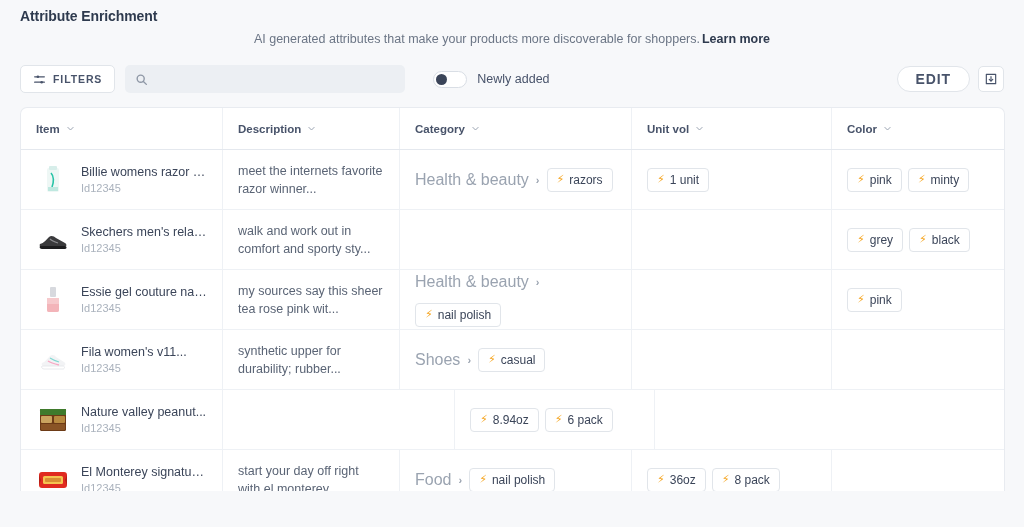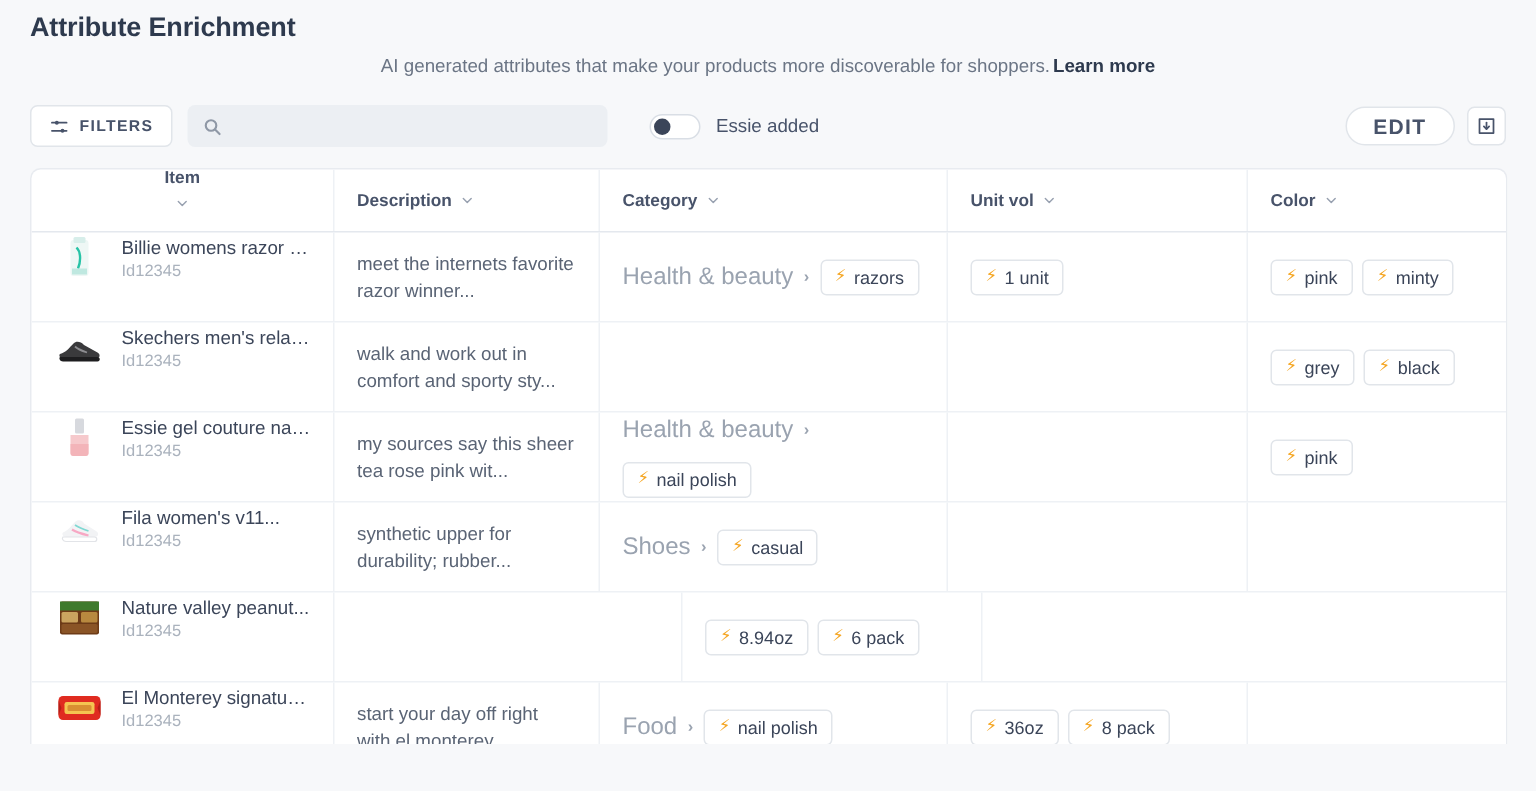--- a/index.html
+++ b/index.html
@@ -6,21 +6,21 @@
   html, body {
     width: 1024px; height: 527px;
     background: #f7f8fa;
     font-family: "Liberation Sans", "DejaVu Sans", sans-serif;
     overflow: hidden;
   }
   .page { position: relative; width: 1024px; height: 527px; padding: 0 20px; }
 
   
   .page-title {
-    font-size: 18px; font-weight: 700; color: #2e3a4e;
+    font-size: 14px; font-weight: 700; color: #2e3a4e;
     letter-spacing: -0.1px; padding-top: 8px;
   }
   .subtitle-row {
     margin-top: 7px; font-size: 12.5px; color: #6b7585; line-height: 1.3; text-align: center;
   }
   .subtitle-row .learn {
     color: #2e3a4e; font-weight: 700; margin-left: 2px; cursor: pointer;
   }
 
   
@@ -91,21 +91,21 @@
     display: flex; align-items: center; gap: 6px;
     font-size: 11.5px; font-weight: 700; color: #48536a;
     padding: 0 15px; border-right: 1px solid #eef1f5;
     cursor: pointer;
   }
   .tbody .trow { height: 60px; border-bottom: 1px solid #eef1f5; }
   .td {
     padding: 0 15px; border-right: 1px solid #eef1f5;
     display: flex; align-items: center; flex-wrap: wrap; gap: 6px;
   }
-  .c-item { width: 202px; flex-direction: column; }
+  .c-item { width: 202px; }
   .c-desc { width: 177px; }
   .c-cat  { width: 232px; }
   .c-unit { width: 200px; }
   .c-color{ width: 172px; border-right: none; }
 
   .item-cell { display: flex; align-items: center; gap: 11px; width: 100%; }
   .thumb {
     width: 34px; height: 34px; border-radius: 3px; flex: 0 0 34px;
     display: flex; align-items: center; justify-content: center;
     overflow: hidden;
@@ -167,21 +167,21 @@
           <circle cx="10.5" cy="10.5" r="6.5"></circle>
             <line x1="15.5" y1="15.5" x2="21" y2="21"></line>
         </svg>
       </span>
     </div>
 
     <div class="toggle-wrap">
       <div class="toggle">
         <div class="knob"></div>
       </div>
-      <span class="toggle-label">Essie added</span>
+      <span class="toggle-label">Newly added</span>
     </div>
 
     <div class="toolbar-right">
       <div class="edit-btn">
         <span>EDIT</span>
       </div>
       <div class="icon-btn">
         <span>
           <svg width="14" height="14" viewBox="0 0 24 24" fill="none" stroke="#48536a" stroke-width="2" stroke-linecap="round" stroke-linejoin="round">
             <path d="M4 4h16v16H4z"></path>

